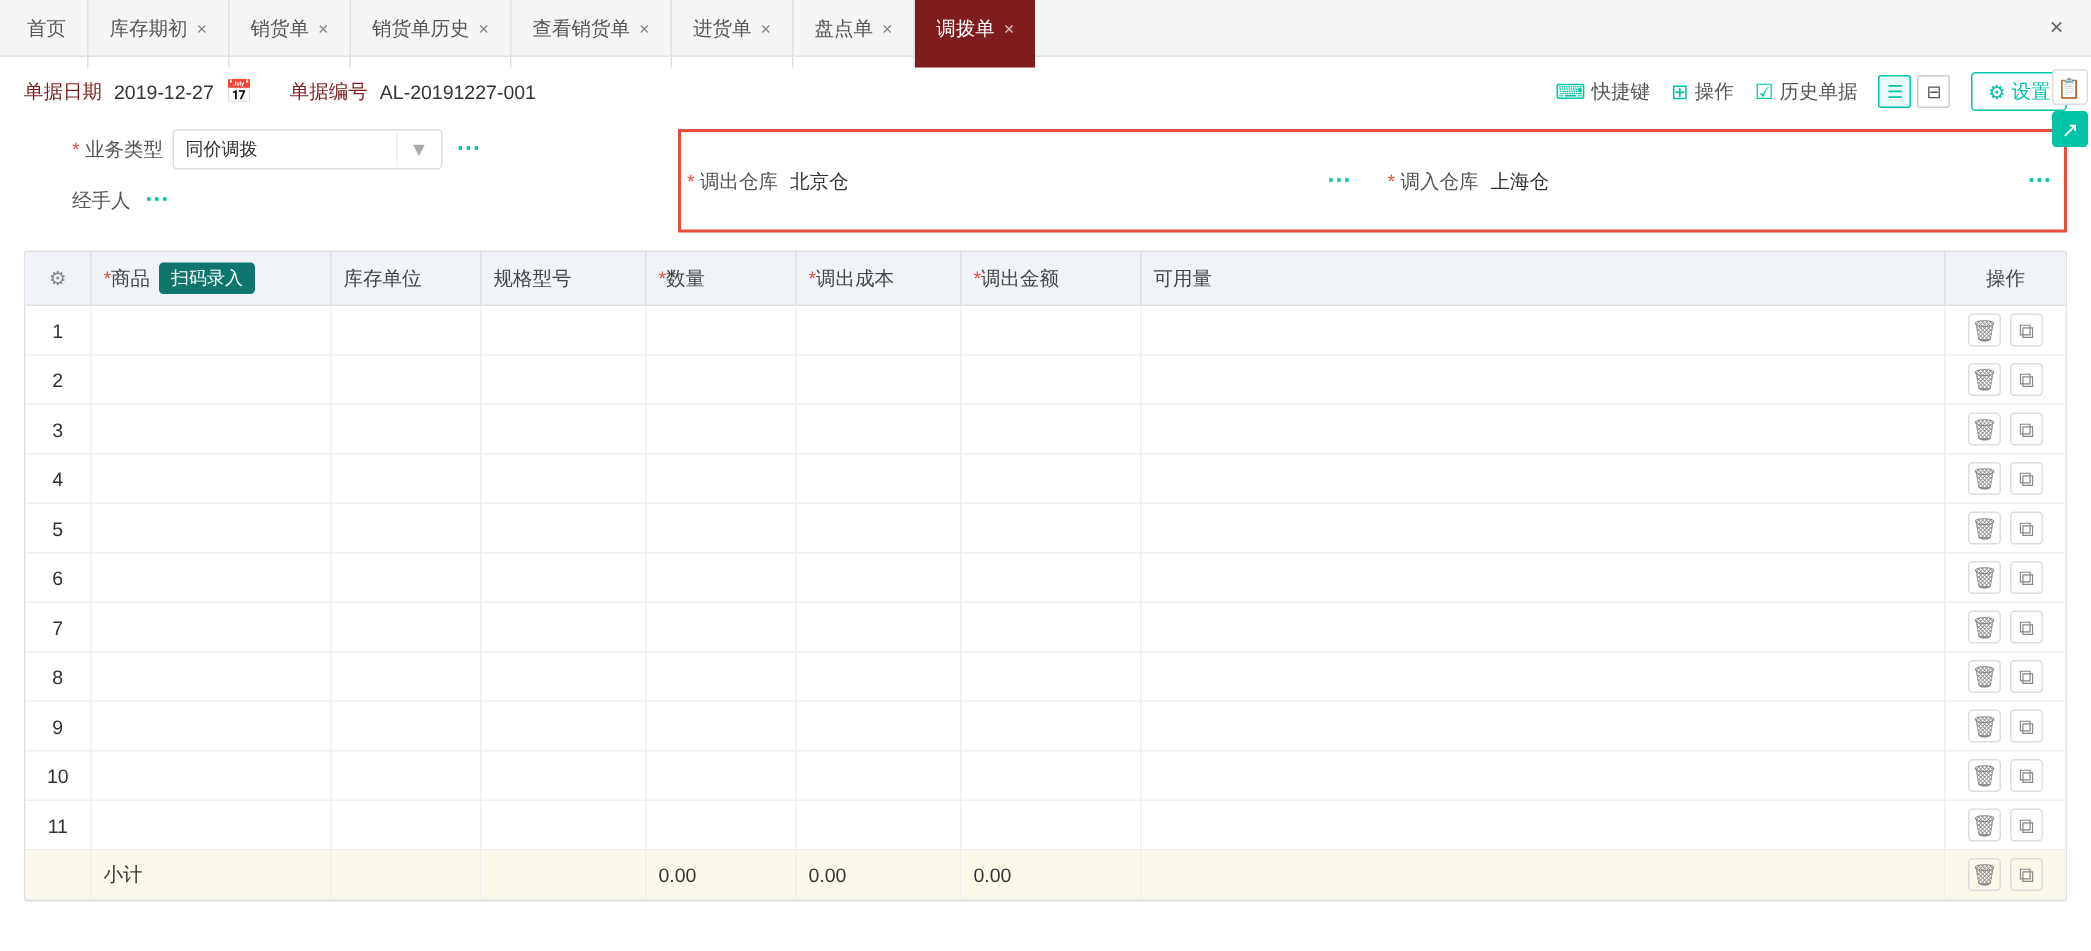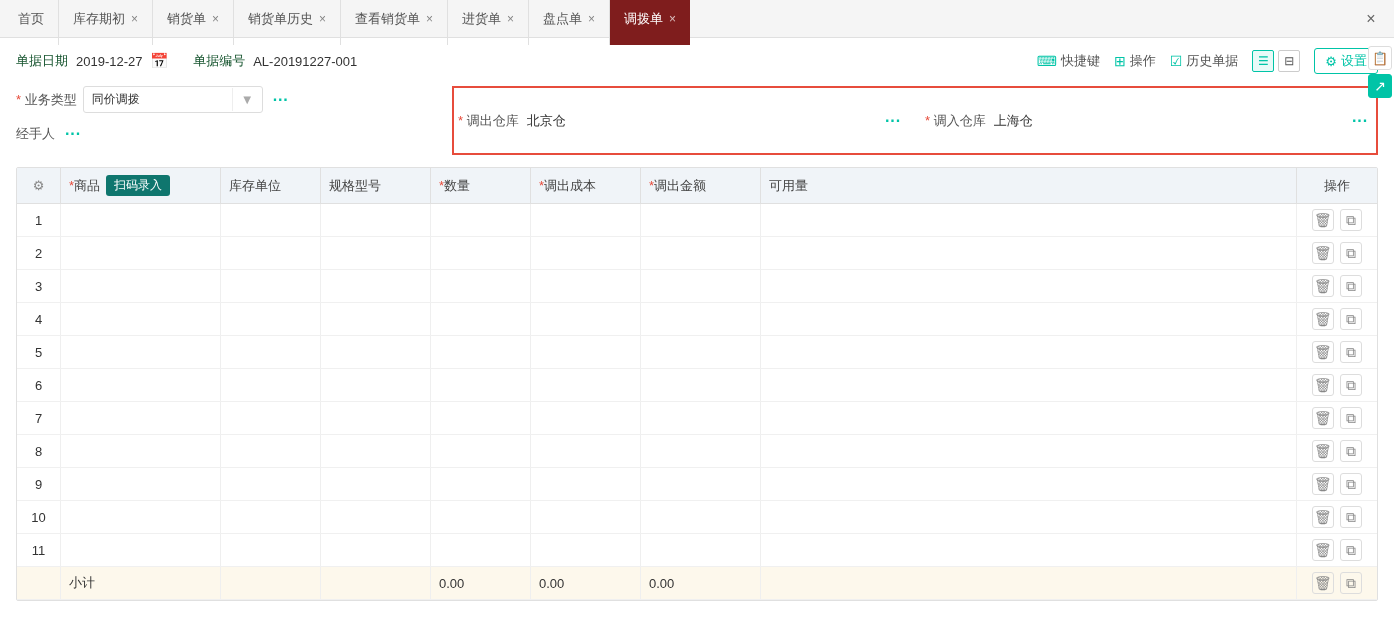--- a/index.html
+++ b/index.html
@@ -62,21 +62,21 @@
       align-items: center;
       margin-bottom: 12px;
       gap: 24px;
     }
     .header-field {
       display: flex;
       align-items: center;
       gap: 8px;
       font-size: 13px;
     }
-    .header-field label { color: #14532d; }
+    .header-field label { color: #7f1d1d; }
     .header-field .value { color: #333; font-weight: 500; }
     .date-icon {
       color: #00c4a7;
       cursor: pointer;
       font-size: 15px;
     }
     .toolbar-right {
       margin-left: auto;
       display: flex;
       align-items: center;
@@ -141,20 +141,21 @@
     }
     .form-field {
       display: flex;
       align-items: center;
       gap: 6px;
       margin-bottom: 12px;
     }
     .form-field label {
       white-space: nowrap;
       color: #555;
+      margin-left: 32px;
     }
     .required-star { color: #e74c3c; }
     .form-input-group {
       display: flex;
       align-items: center;
       border: 1px solid #ddd;
       border-radius: 3px;
       background: #fff;
       overflow: hidden;
       min-width: 180px;

